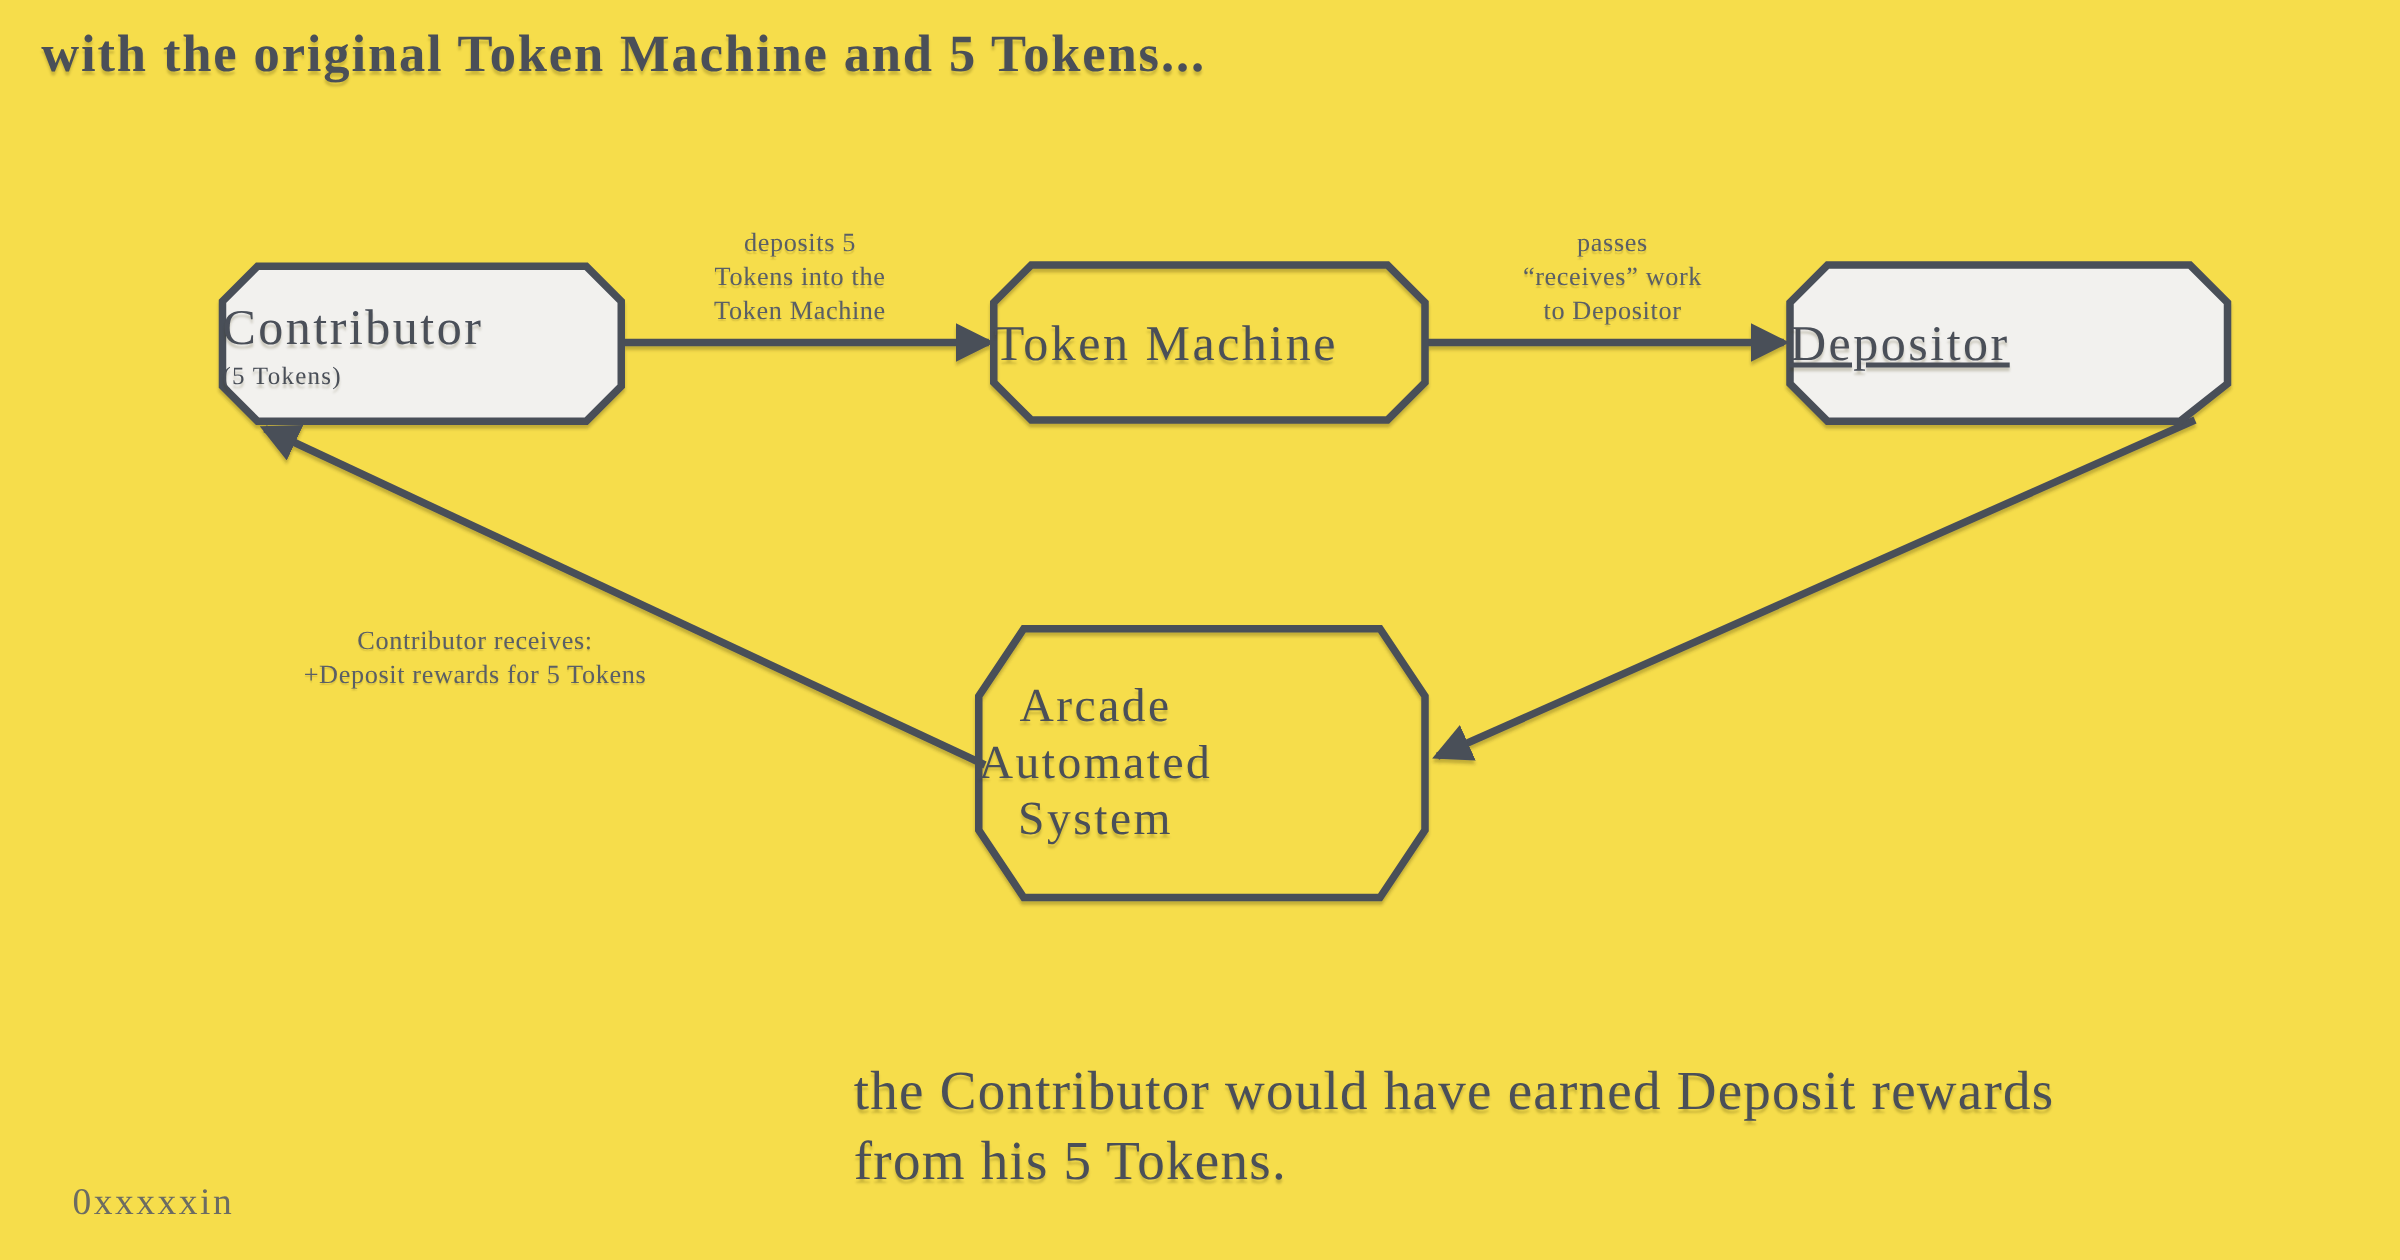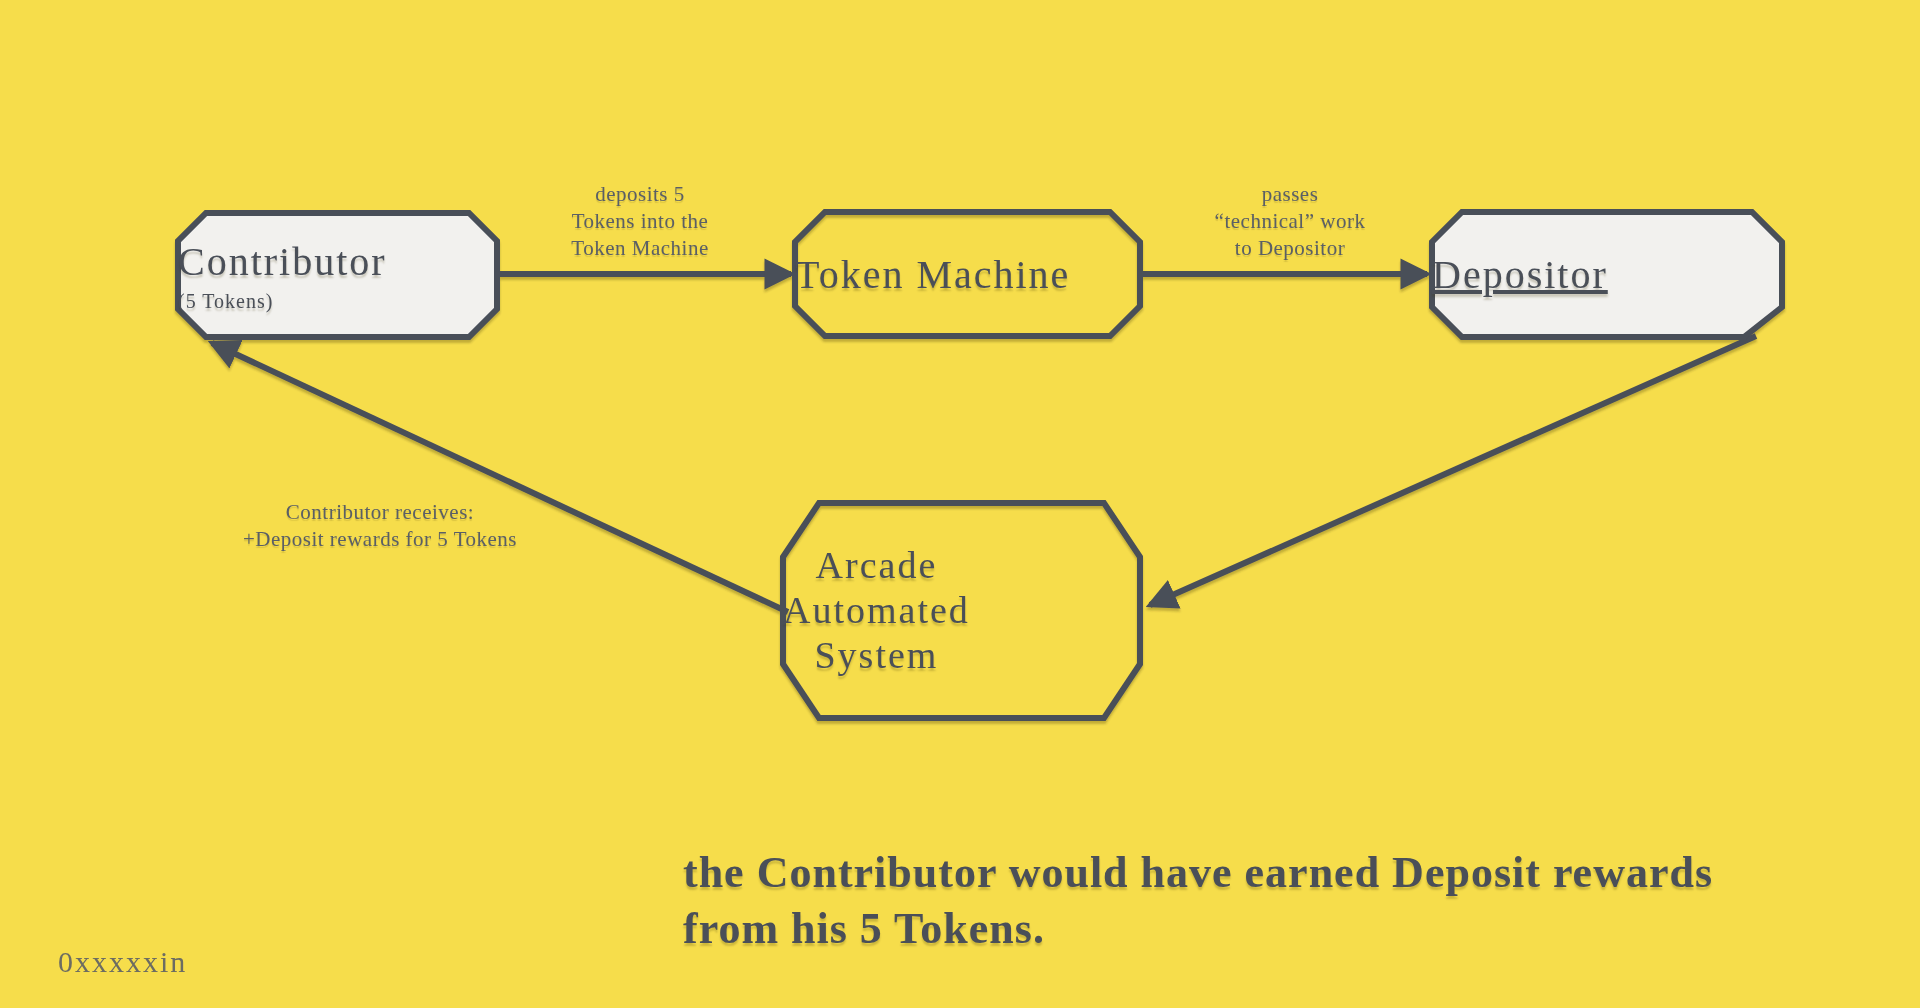--- a/index.html
+++ b/index.html
@@ -40,21 +40,21 @@
     font-size: 42px;
     font-weight: bold;
     letter-spacing: 1.5px;
     white-space: pre;
   }
 
   .footer-note {
     position: absolute;
     left: 683px; top: 845px;
     font-size: 44px;
-    font-weight: bold;
+    font-weight: normal;
     letter-spacing: 1px;
     line-height: 56px;
     white-space: pre-line;
   }
 
   .watermark {
     position: absolute;
     left: 28px; top: 945px;
     font-size: 30px;
     letter-spacing: 2px;
@@ -121,40 +121,41 @@
 
       <line class="edge-line" x1="788" y1="612" x2="212" y2="343" marker-end="url(#arrowhead)"></line>
 
       <polygon class="octagon filled" points="206,213 469,213 497,241 497,309 469,337 206,337 178,309 178,241"></polygon>
       <polygon class="octagon hollow" points="825,212 1110,212 1140,242 1140,306 1110,336 825,336 795,306 795,242"></polygon>
       <polygon class="octagon filled" points="1462,212 1752,212 1782,242 1782,307 1744,337 1462,337 1432,307 1432,242"></polygon>
       <polygon class="octagon hollow" points="819,503 1104,503 1140,557 1140,664 1104,718 819,718 783,664 783,557"></polygon>
     </g>
   </svg>
 
+  <div class="serif-text page-title">with the original Token Machine and 5 Tokens...</div>
 
   <div class="serif-text node-label" style="left:178px; top:213px; width:319px; height:124px;">
     <span>Contributor</span>
     <span class="node-sublabel">(5 Tokens)</span>
   </div>
 
   <div class="serif-text node-label" style="left:795px; top:212px; width:345px; height:124px;">Token Machine</div>
 
   <div class="serif-text node-label" style="left:1432px; top:212px; width:350px; height:125px;text-decoration:underline;">Depositor</div>
 
   <div class="serif-text node-label" style="left:783px; top:503px; width:357px; height:215px; font-size:38px; line-height:45px;">Arcade
 Automated
 System</div>
 
   <div class="mono-text edge-label" style="left:470px; top:181px; width:340px;">deposits 5
 Tokens into the
 Token Machine</div>
 
   <div class="mono-text edge-label" style="left:1120px; top:181px; width:340px;">passes
-“technical” work
+“receives” work
 to Depositor</div>
 
 
   <div class="mono-text edge-label" style="left:170px; top:499px; width:420px;">Contributor receives:
 +Deposit rewards for 5 Tokens</div>
 
   <div class="serif-text footer-note">the Contributor would have earned Deposit rewards
 from his 5 Tokens.</div>
 
   <div class="mono-text watermark">0xxxxxin</div>

